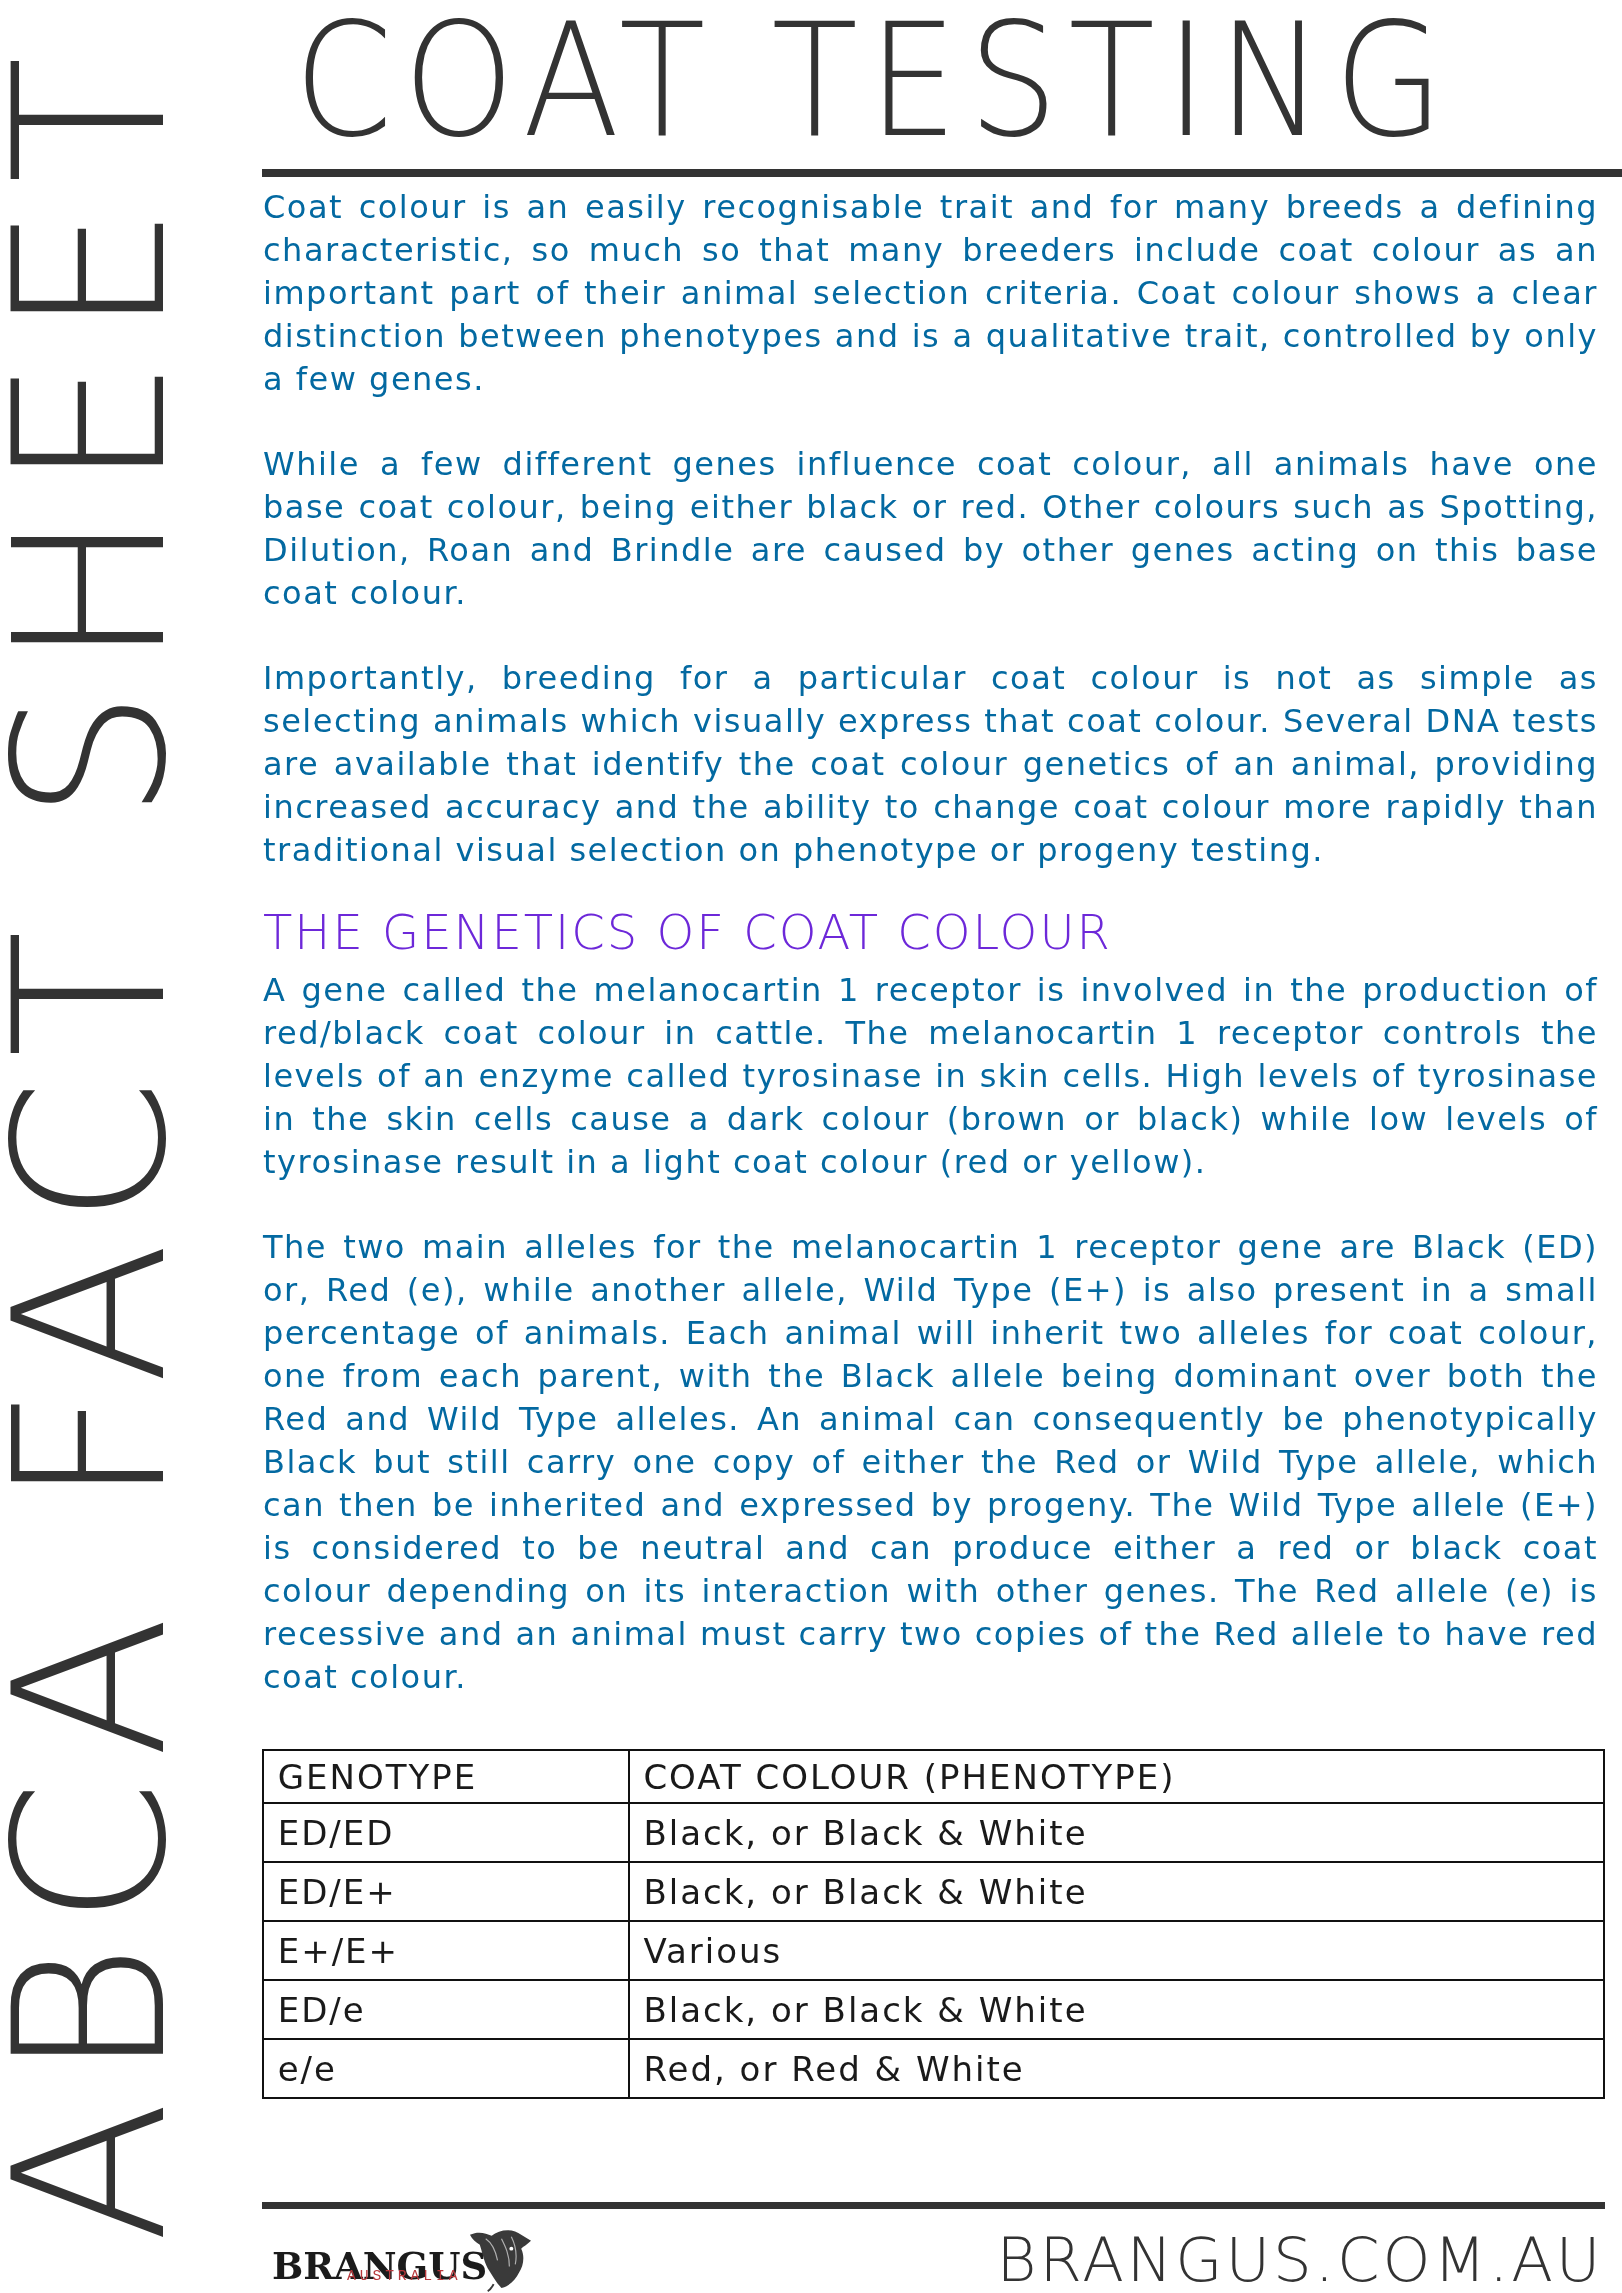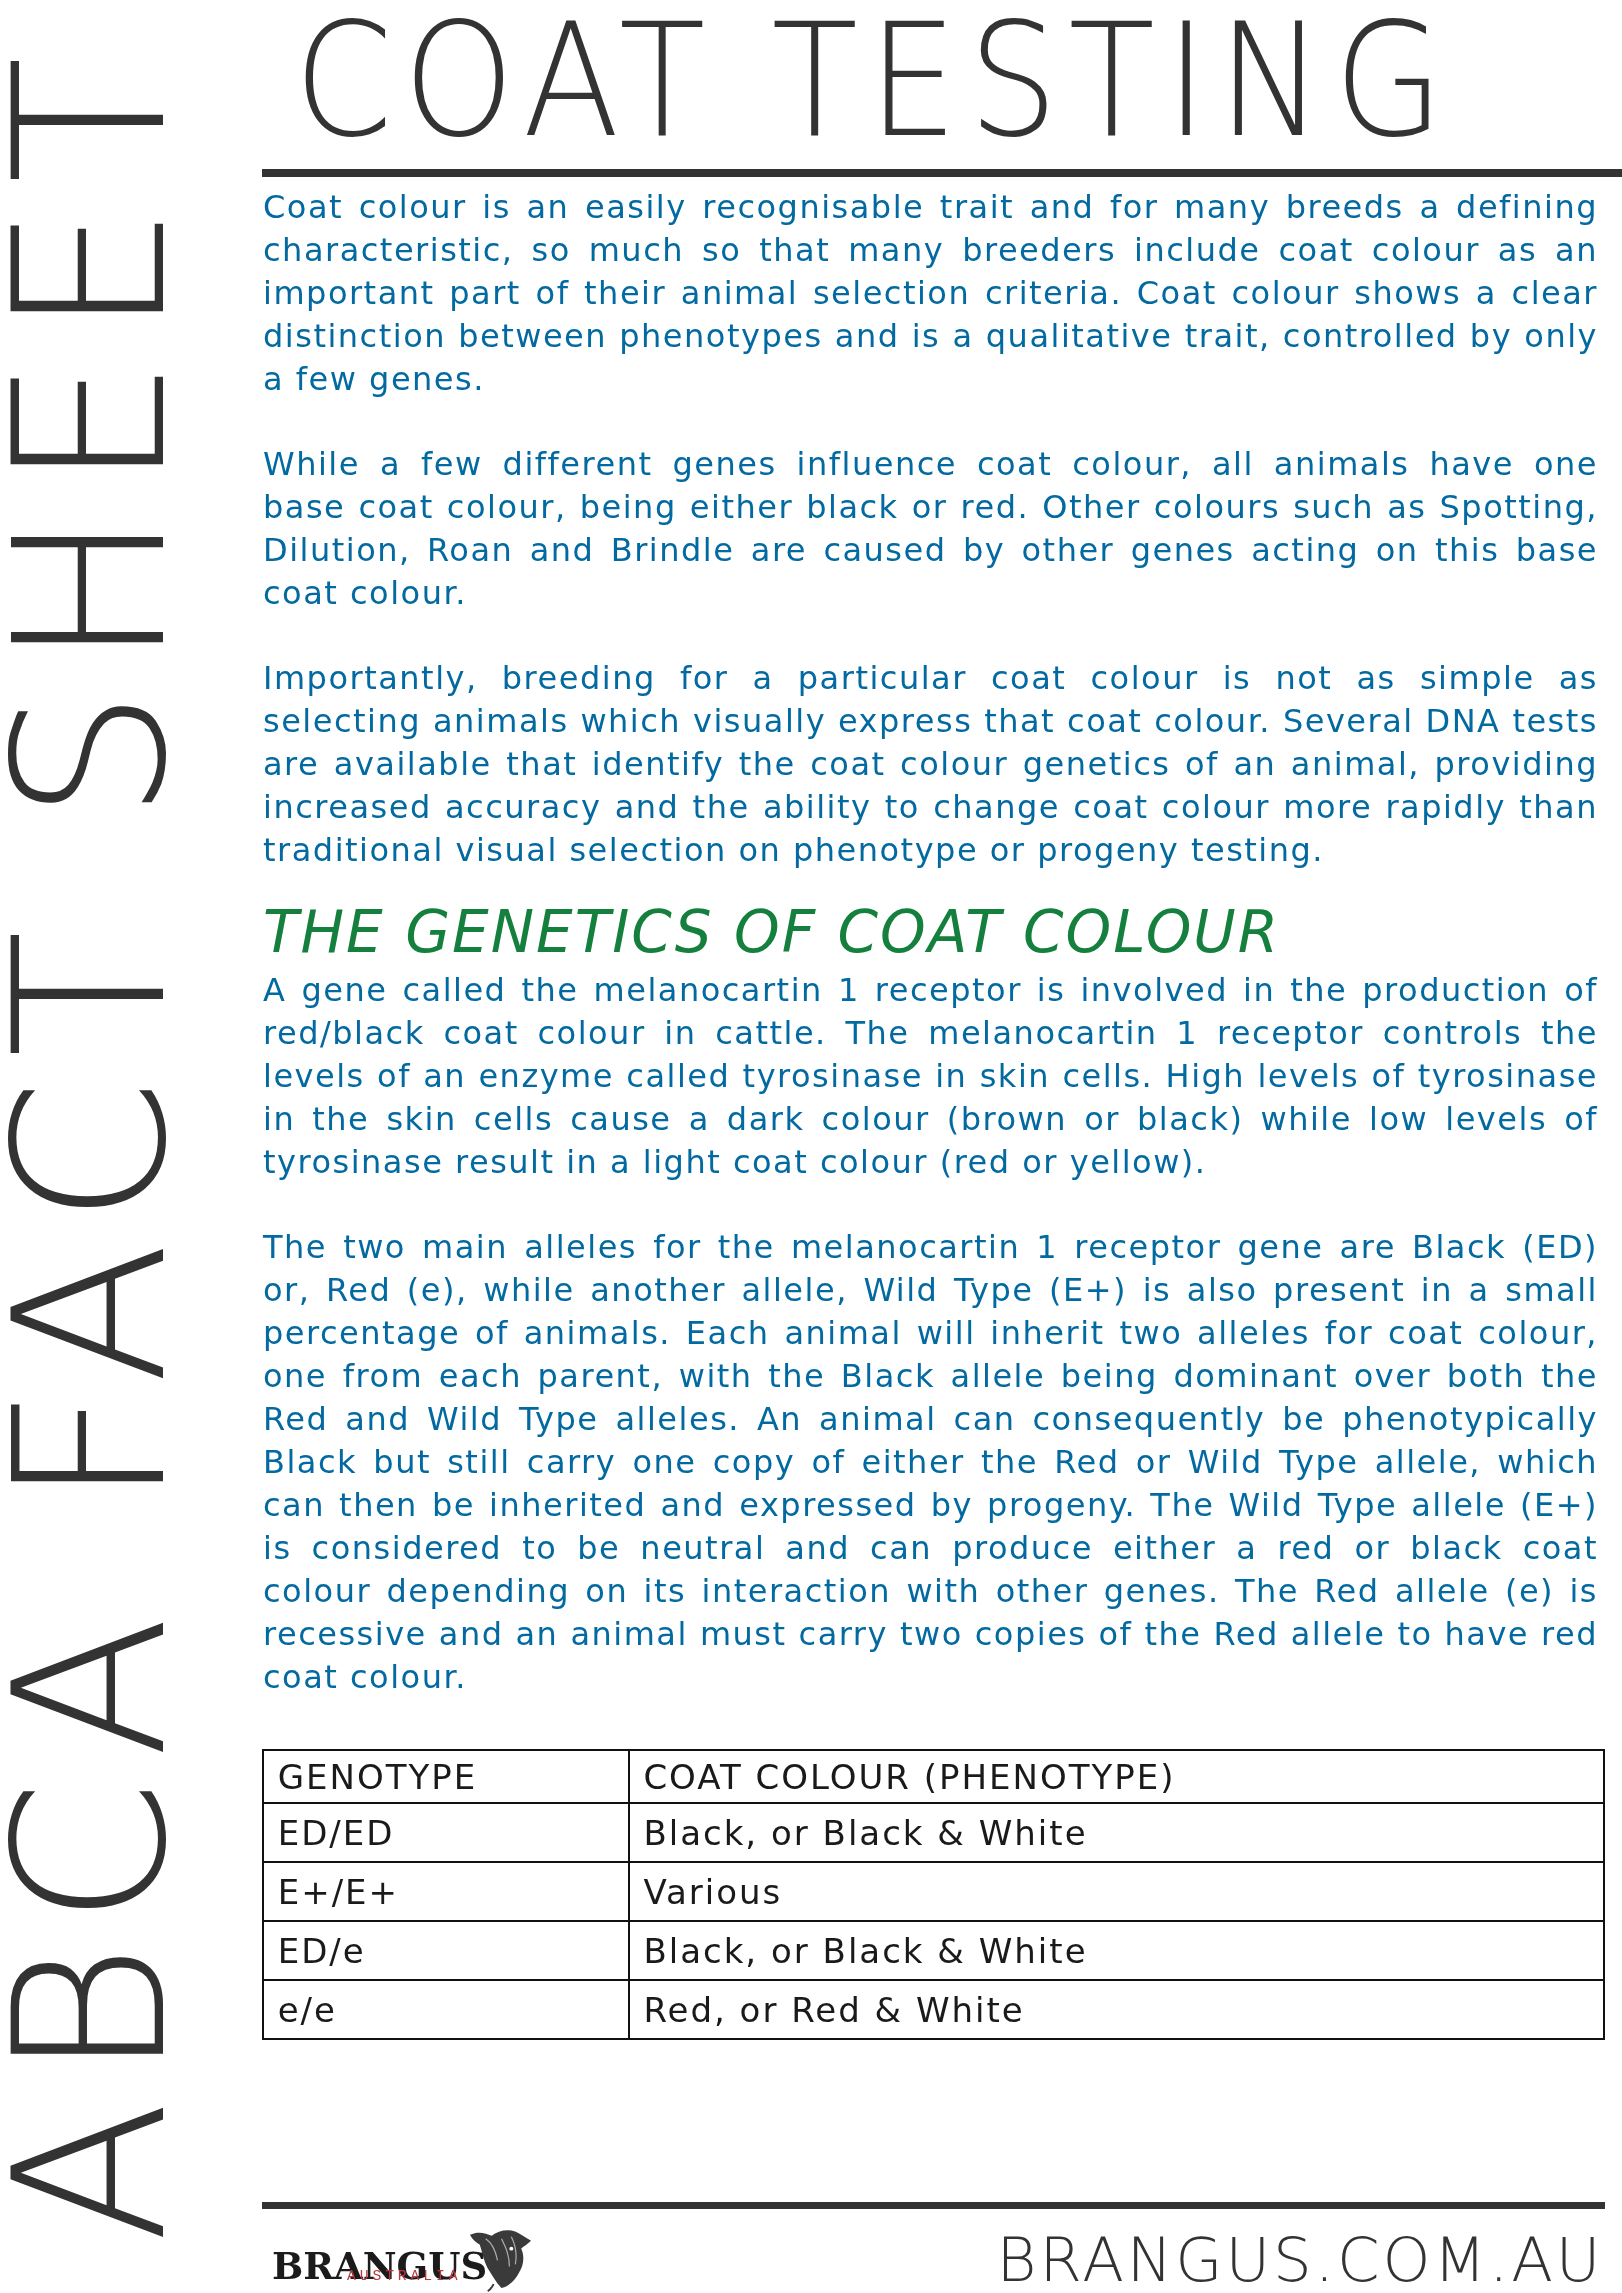--- a/index.html
+++ b/index.html
@@ -46,27 +46,26 @@
     font-size: 32px;
     line-height: 43px;
     letter-spacing: 1.5px;
     text-align: justify;
     text-align-last: left;
     color: #0369a1;
   }
   .para + .para { margin-top: 42px; }
   .section-heading {
     margin: 25.5px 0 0 0;
-    font-size: 58px;
+    font-size: 48px;
     line-height: 69px;
     font-weight: 200;
     letter-spacing: 2px;
-    color: #15803d;
+    color: #6d28d9;
     white-space: nowrap;
-    font-style: italic;
   }
   .section-heading + .para { margin-top: 2px; }
   .table-wrap {
     position: absolute; left: 262px; top: 1749px; width: 1343px;
   }
   table.geno {
     width: 100%;
     border-collapse: collapse;
     font-size: 34px;
     letter-spacing: 2px;
@@ -133,20 +132,24 @@
         <th class="col1">GENOTYPE</th>
         <th>COAT COLOUR (PHENOTYPE)</th>
       </tr>
     </thead>
     <tbody>
       <tr>
         <td class="col1">ED/ED</td>
         <td>Black, or Black &amp; White</td>
       </tr>
       <tr>
+        <td class="col1">ED/E+</td>
+        <td>Black, or Black &amp; White</td>
+      </tr>
+      <tr>
         <td class="col1">E+/E+</td>
         <td>Various</td>
       </tr>
       <tr>
         <td class="col1">ED/e</td>
         <td>Black, or Black &amp; White</td>
       </tr>
       <tr>
         <td class="col1">e/e</td>
         <td>Red, or Red &amp; White</td>

